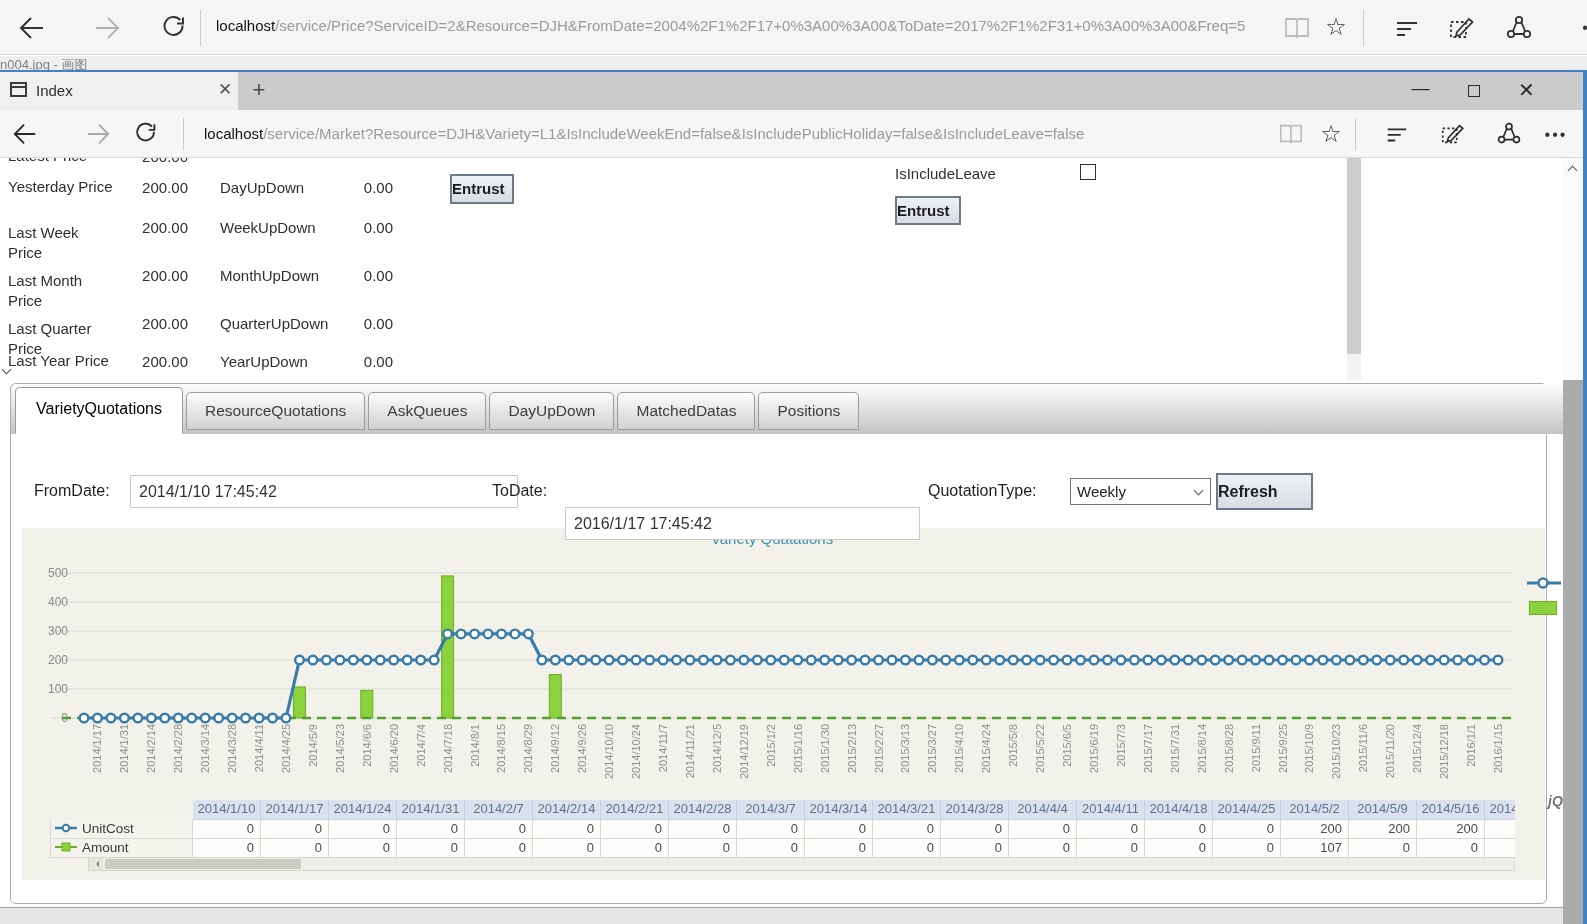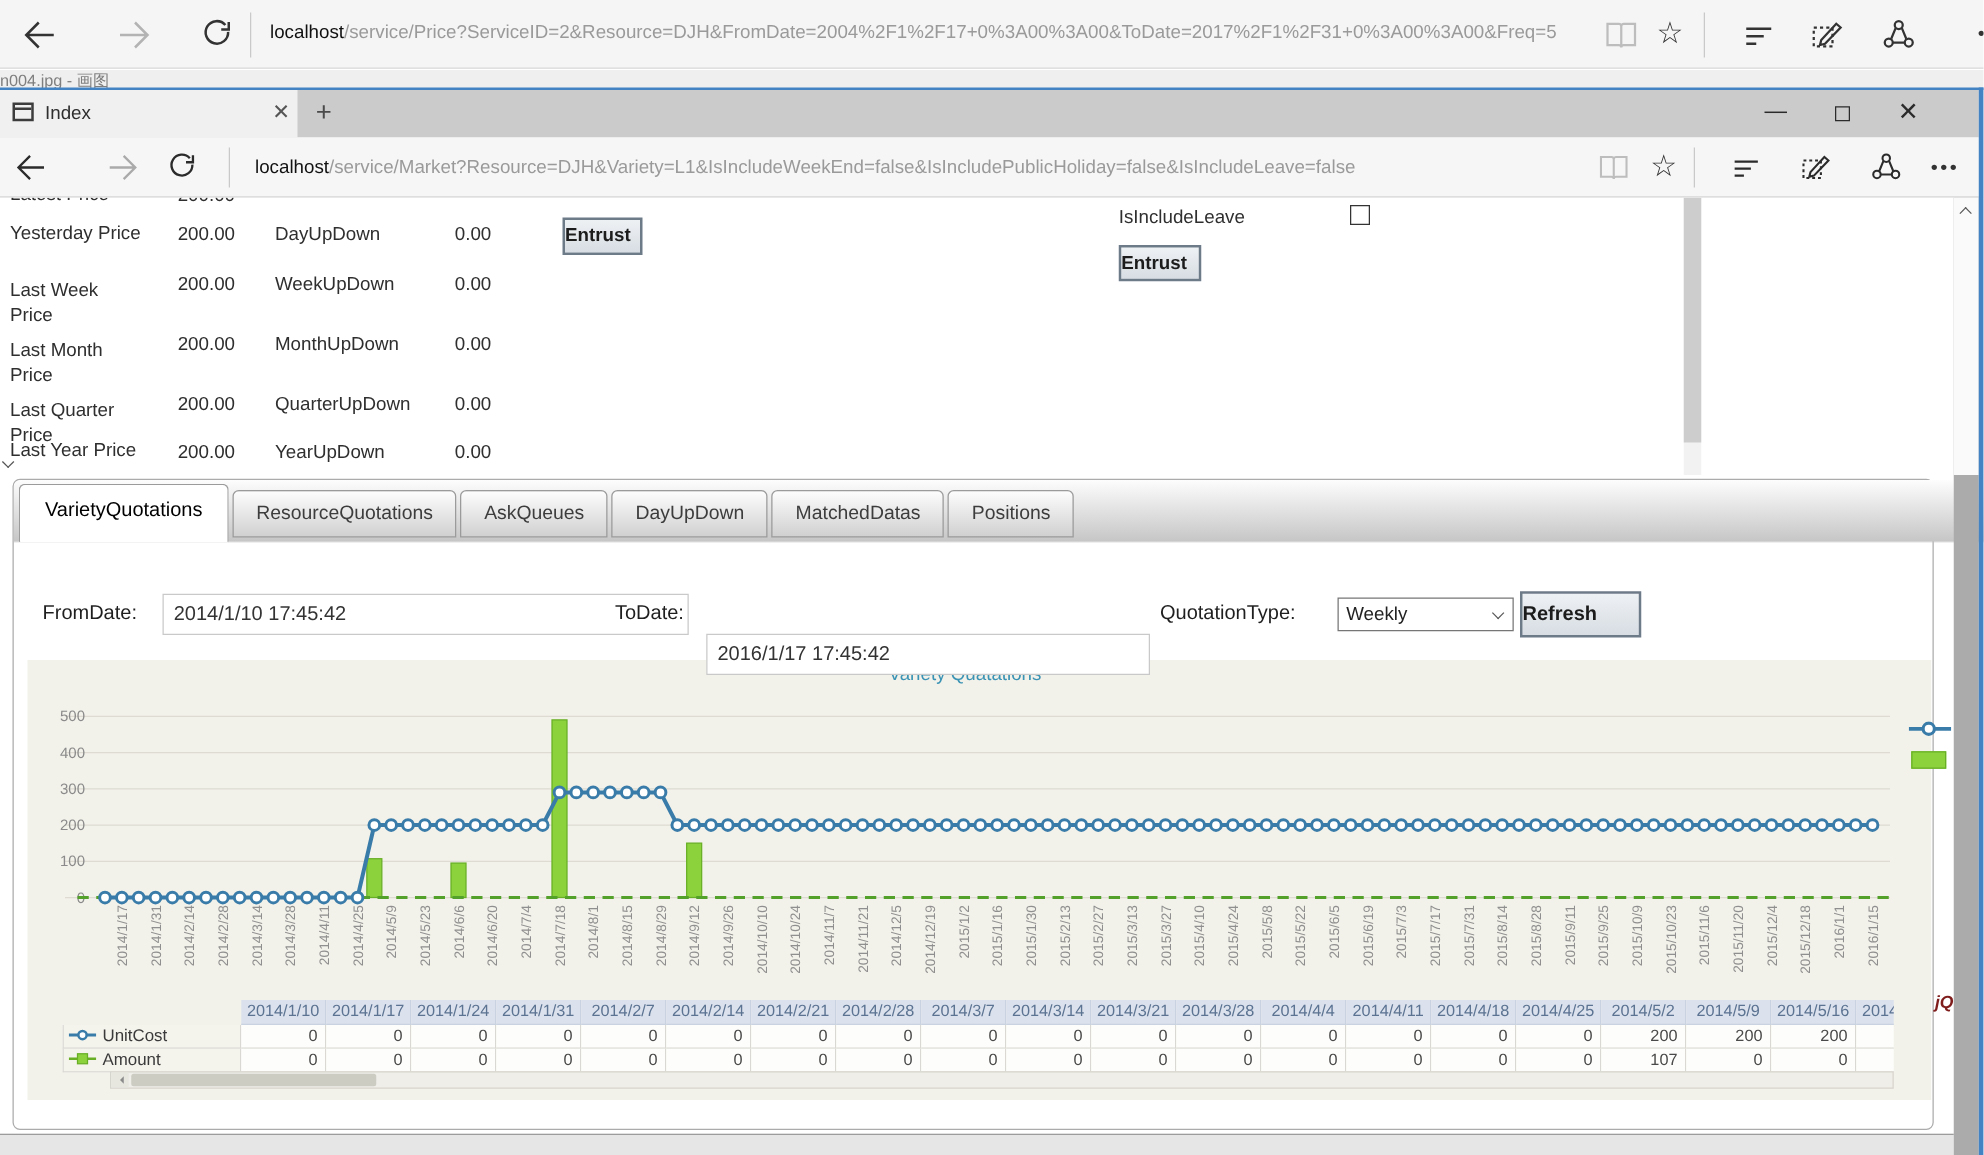--- a/index.html
+++ b/index.html
@@ -81,21 +81,21 @@
   .dt-grid { display:grid; font-size:13px; }
   .dt-cell { height:19px; line-height:18px; border-right:1px solid #d9d8d2; border-bottom:1px solid #d9d8d2; background:#fdfdfb; color:#4a4a4a; text-align:right; padding-right:6px; white-space:nowrap; overflow:hidden; }
   .dt-head { background:#dbe2ed; color:#5c7392; text-align:center; padding-right:0; height:20px; border-right:1px solid #c9d2e0; border-bottom:1px solid #c9d2e0; }
   .dt-corner { background:transparent; border:none; }
   .dt-label { background:#f4f3ec; color:#3a3a3a; text-align:left; padding-left:4px; border-left:1px solid #d9d8d2; display:flex; align-items:center; gap:5px; font-size:13.5px; }
   .hscroll { position:absolute; left:88px; top:857px; width:1427px; height:14px; background:#efeee8; border:1px solid #d6d5cd; z-index:13; }
   .hs-left { position:absolute; left:0; top:0; width:14px; height:12px; background:#e7e6df; }
   .hs-left::after { content:""; position:absolute; left:4px; top:3px; width:0; height:0; border:3px solid transparent; border-right-color:#8a8a8a; }
   .hs-thumb { position:absolute; left:16px; top:1px; width:196px; height:10px; background:#ccccc3; border-radius:2px; }
 
-  .watermark { position:absolute; left:1548px; top:793px; font-size:14px; font-style:italic; font-weight:bold; color:#7f1d1d; z-index:12; }
+  .watermark { position:absolute; left:1548px; top:793px; font-size:14px; font-style:italic; font-weight:bold; color:#737373; z-index:12; }
   .legend-line-clip { position:absolute; left:1527px; top:577px; z-index:12; }
   .legend-bar-clip { position:absolute; left:1529px; top:601px; width:28px; height:14px; background:#8bd23d; border:1px solid #68af25; z-index:12; }
 
   
   .pscroll { position:absolute; left:1563px; top:158px; width:20px; height:766px; background:#ababab; z-index:50; }
   .pscroll-thumb { position:absolute; left:0; top:0; width:20px; height:222px; background:#fafafa; }
   .pscroll-caret { position:absolute; left:6px; top:9px; }
   .footer { position:absolute; left:0; top:907px; width:1563px; height:17px; background:#e6e6e6; border-top:1px solid #9c9c9c; z-index:40; }
 </style>
 </head>
@@ -273,21 +273,21 @@
       <div class="tab active">VarietyQuotations</div>
       <div class="tab">ResourceQuotations</div>
       <div class="tab">AskQueues</div>
       <div class="tab">DayUpDown</div>
       <div class="tab">MatchedDatas</div>
       <div class="tab">Positions</div>
     </div>
   </div>
 
   <span class="form-label" style="left:34px; top:482px;">FromDate:</span>
-  <input class="tinput" style="left: 130px; top: 475px; width: 421px;" value="2014/1/10 17:45:42">
+  <input class="tinput" style="left: 130px; top: 475px; width: 388px;" value="2014/1/10 17:45:42">
   <span class="form-label" style="left:492px; top:482px;">ToDate:</span>
   <input class="tinput" style="left: 565px; top: 475px; width: 355px; margin-top: 32px;" value="2016/1/17 17:45:42">
   <span class="form-label" style="left:928px; top:482px;">QuotationType:</span>
   <div class="selectbox">
     <span>Weekly</span>
     <span class="chev down"></span>
   </div>
   <div class="btn refresh">Refresh</div>
 
   <div class="chart-region">

